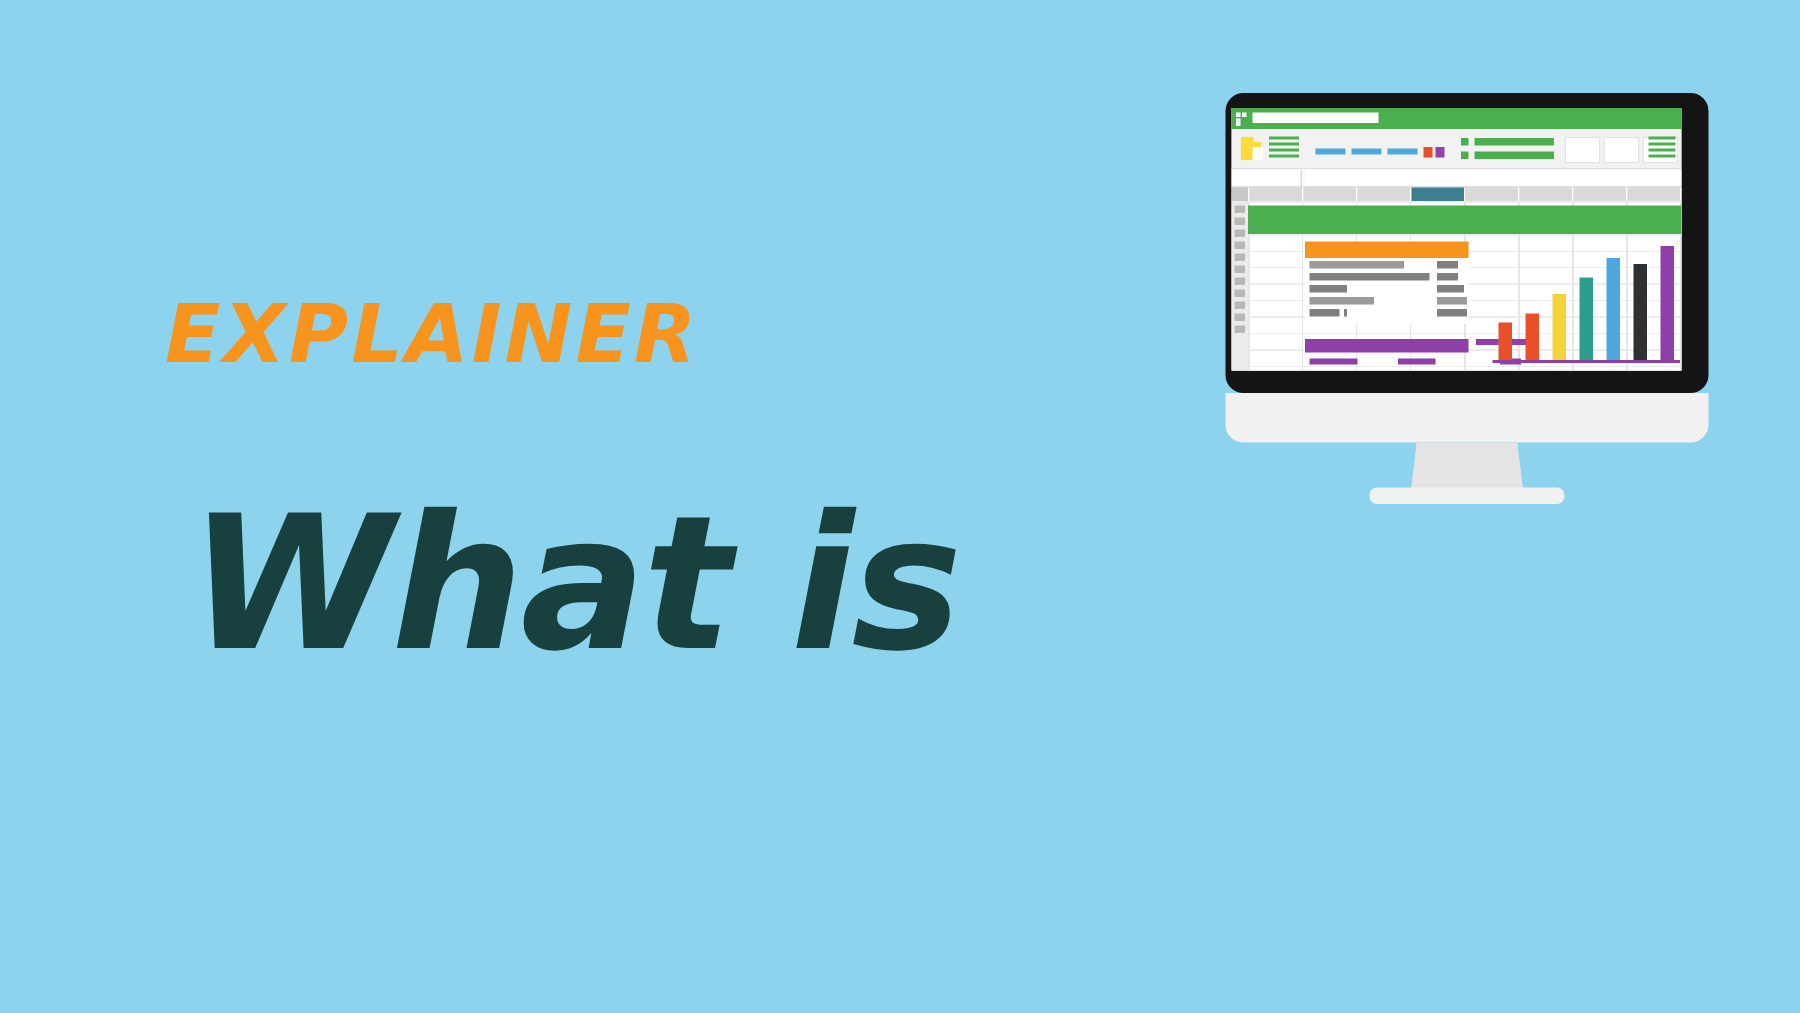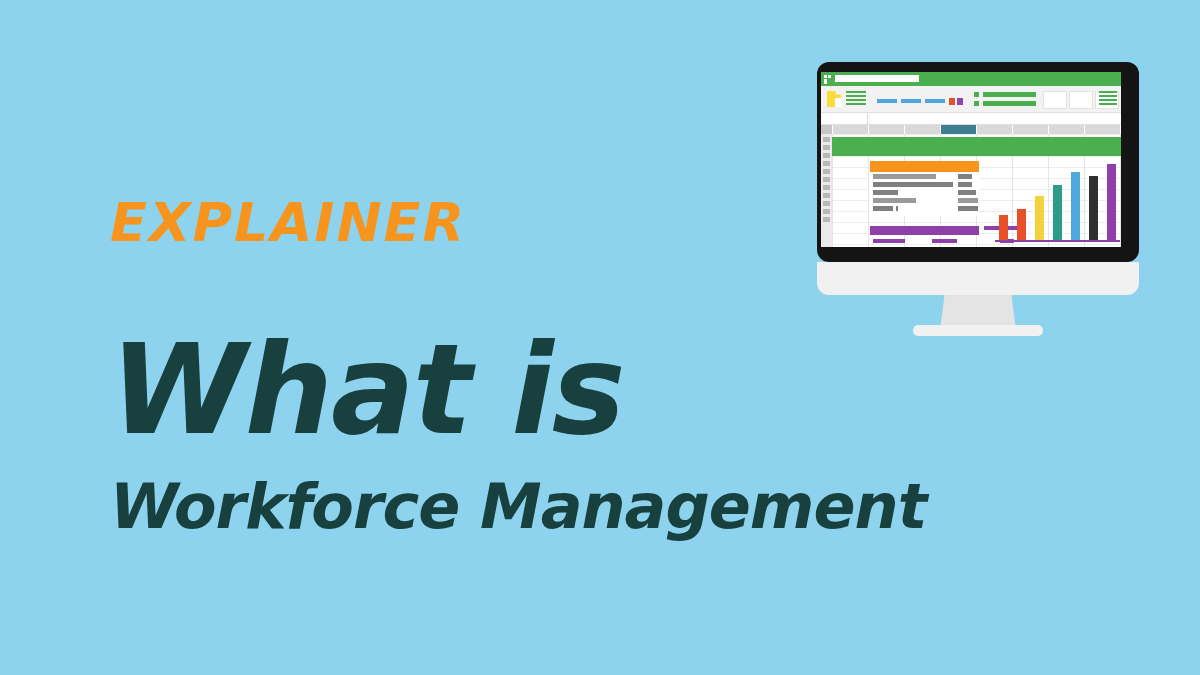--- a/index.html
+++ b/index.html
@@ -43,21 +43,21 @@
     white-space: nowrap;
   }
 
   #title-main {
     font-family: "DejaVu Sans", sans-serif;
     font-weight: 700;
     font-size: 124px;
     line-height: 1.0;
     letter-spacing: -2px;
     color: #17403f;
-    margin: 78px 0 0 0;
+    margin: 78px 0 0 16px;
     white-space: nowrap;
   }
 
   #title-sub {
     font-family: "DejaVu Sans", sans-serif;
     font-weight: 700;
     font-size: 62px;
     line-height: 1.0;
     letter-spacing: -1px;
     color: #17403f;
@@ -343,21 +343,20 @@
   }
 </style>
 </head>
 <body>
 
 <div id="card">
 
   <div id="text-block">
     <div id="eyebrow">EXPLAINER</div>
     <div id="title-main">What is</div>
-    <div id="title-sub">Workforce Management</div>
   </div>
 
   <div id="monitor">
 
     <div id="bezel"></div>
 
     <div id="screen">
 
       <div class="app-titlebar">
         <span class="app-logo">

